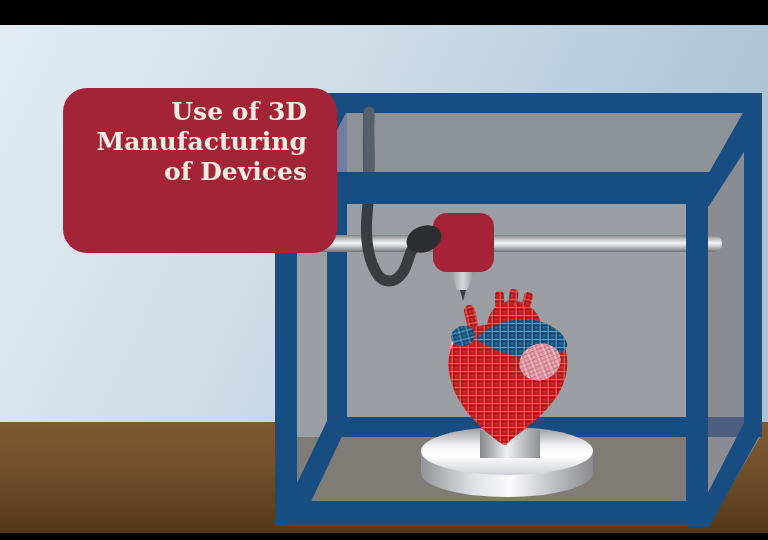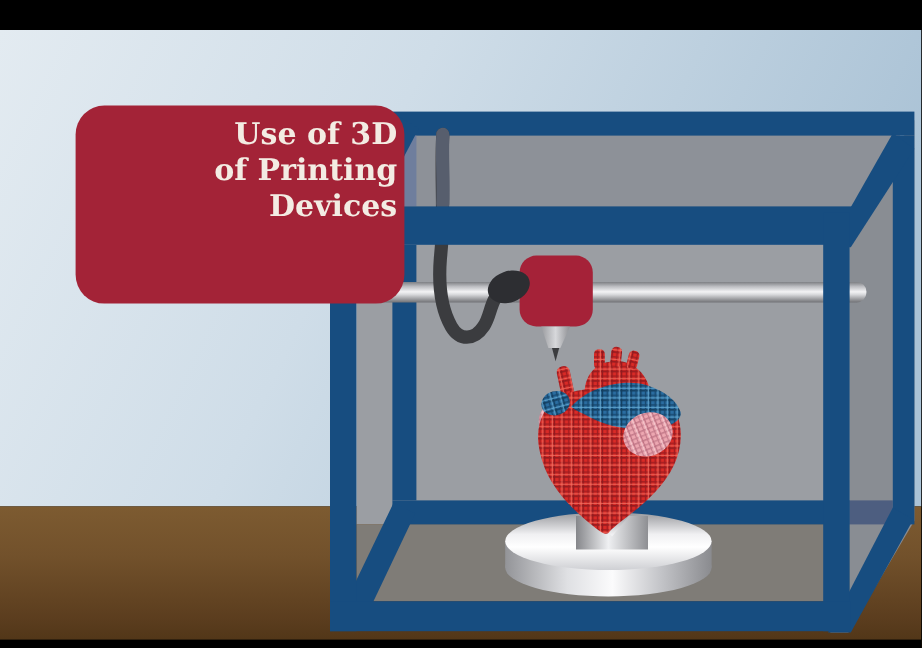--- a/index.html
+++ b/index.html
@@ -4,21 +4,21 @@
 <style>
   html,body{margin:0;padding:0;background:#000;}
   .stage{position:relative;width:768px;height:540px;overflow:hidden;background:#000;
          font-family:"DejaVu Serif","Liberation Serif",serif;}
   .stage svg{position:absolute;left:0;top:0;}
   .letterbox{position:absolute;left:0;width:768px;background:#000;}
   .letterbox.top{top:0;height:25px;}
   .letterbox.bottom{top:533px;height:7px;}
   .badge{position:absolute;left:63px;top:88px;width:274px;height:165px;
          background:#a32337;border-radius:24px;box-sizing:border-box;
-         padding:9px 6px 0 0;text-align:right;color:#f3ece3;
+         padding:9px 30px 0 0;text-align:right;color:#f3ece3;
          font-weight:bold;font-size:25px;line-height:30px;}
   .badge-line{display:block;white-space:nowrap;}
 </style>
 </head>
 <body>
 
 <div class="stage">
 
 <svg width="768" height="540" viewBox="0 0 768 540">
   <defs>
@@ -151,20 +151,20 @@
   <g fill="#174d80">
     <rect x="275" y="172" width="435" height="32"></rect>
     <rect x="275" y="172" width="22" height="354"></rect>
     <rect x="686" y="177" width="22" height="349"></rect>
     <rect x="275" y="501" width="434" height="25"></rect>
   </g>
 </svg>
 
 <div class="badge">
   <span class="badge-line">Use of 3D</span>
-  <span class="badge-line">of Printing</span>
-  <span class="badge-line">Devices</span>
+  <span class="badge-line">Manufacturing</span>
+  <span class="badge-line">of Devices</span>
 </div>
 
 <div class="letterbox top"></div>
 <div class="letterbox bottom"></div>
 
 </div>
 
 </body></html>

